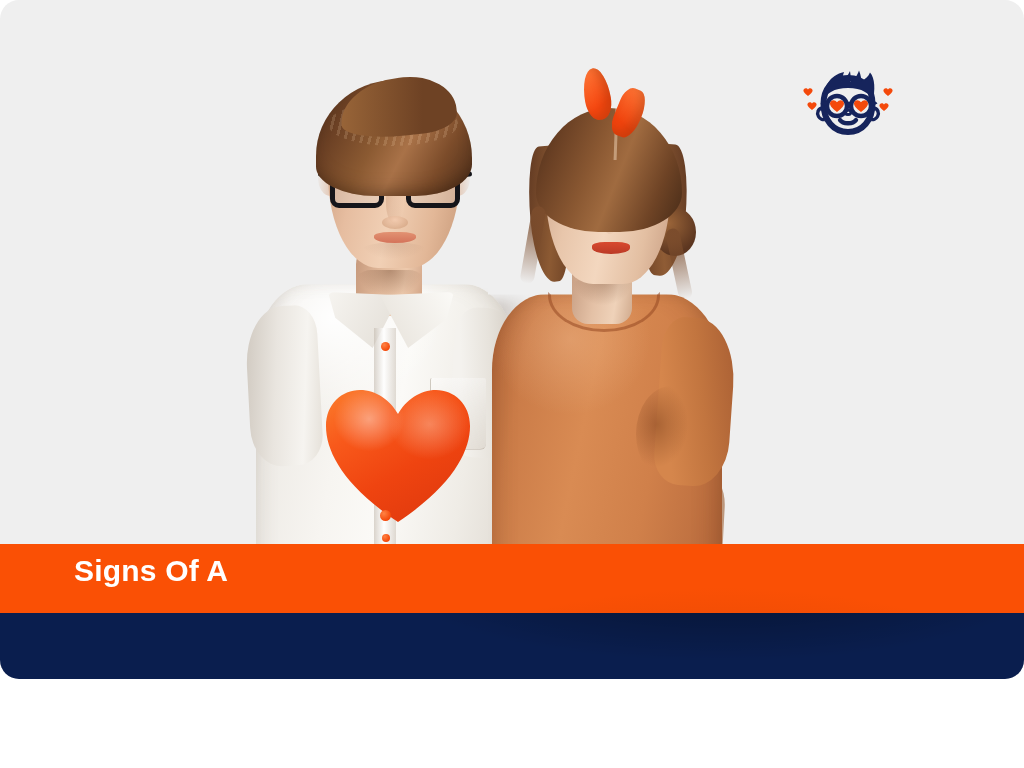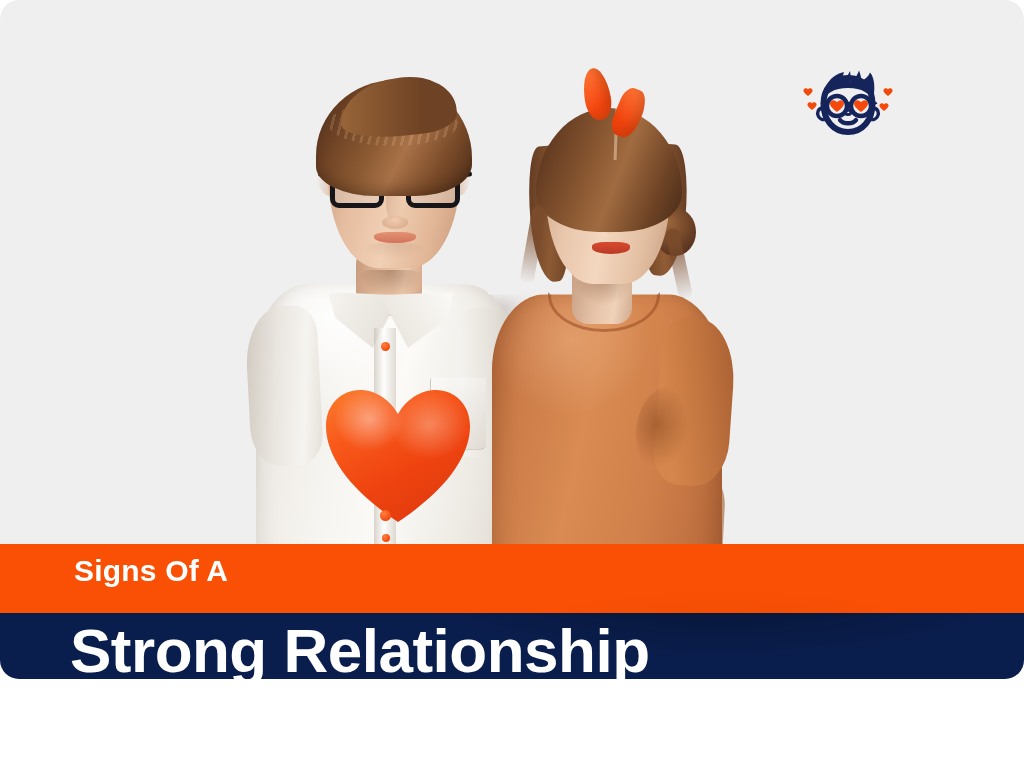--- a/index.html
+++ b/index.html
@@ -534,15 +534,14 @@
   </div>
 
   <div id="band-orange">
     <div id="band-orange-swoosh"></div>
   </div>
   <div id="kicker">Signs Of A</div>
 
   <div id="band-navy">
     <div id="band-navy-shade"></div>
   </div>
-  <div id="headline">Strong Relationship</div>
 
 </div>
 
 </body></html>

